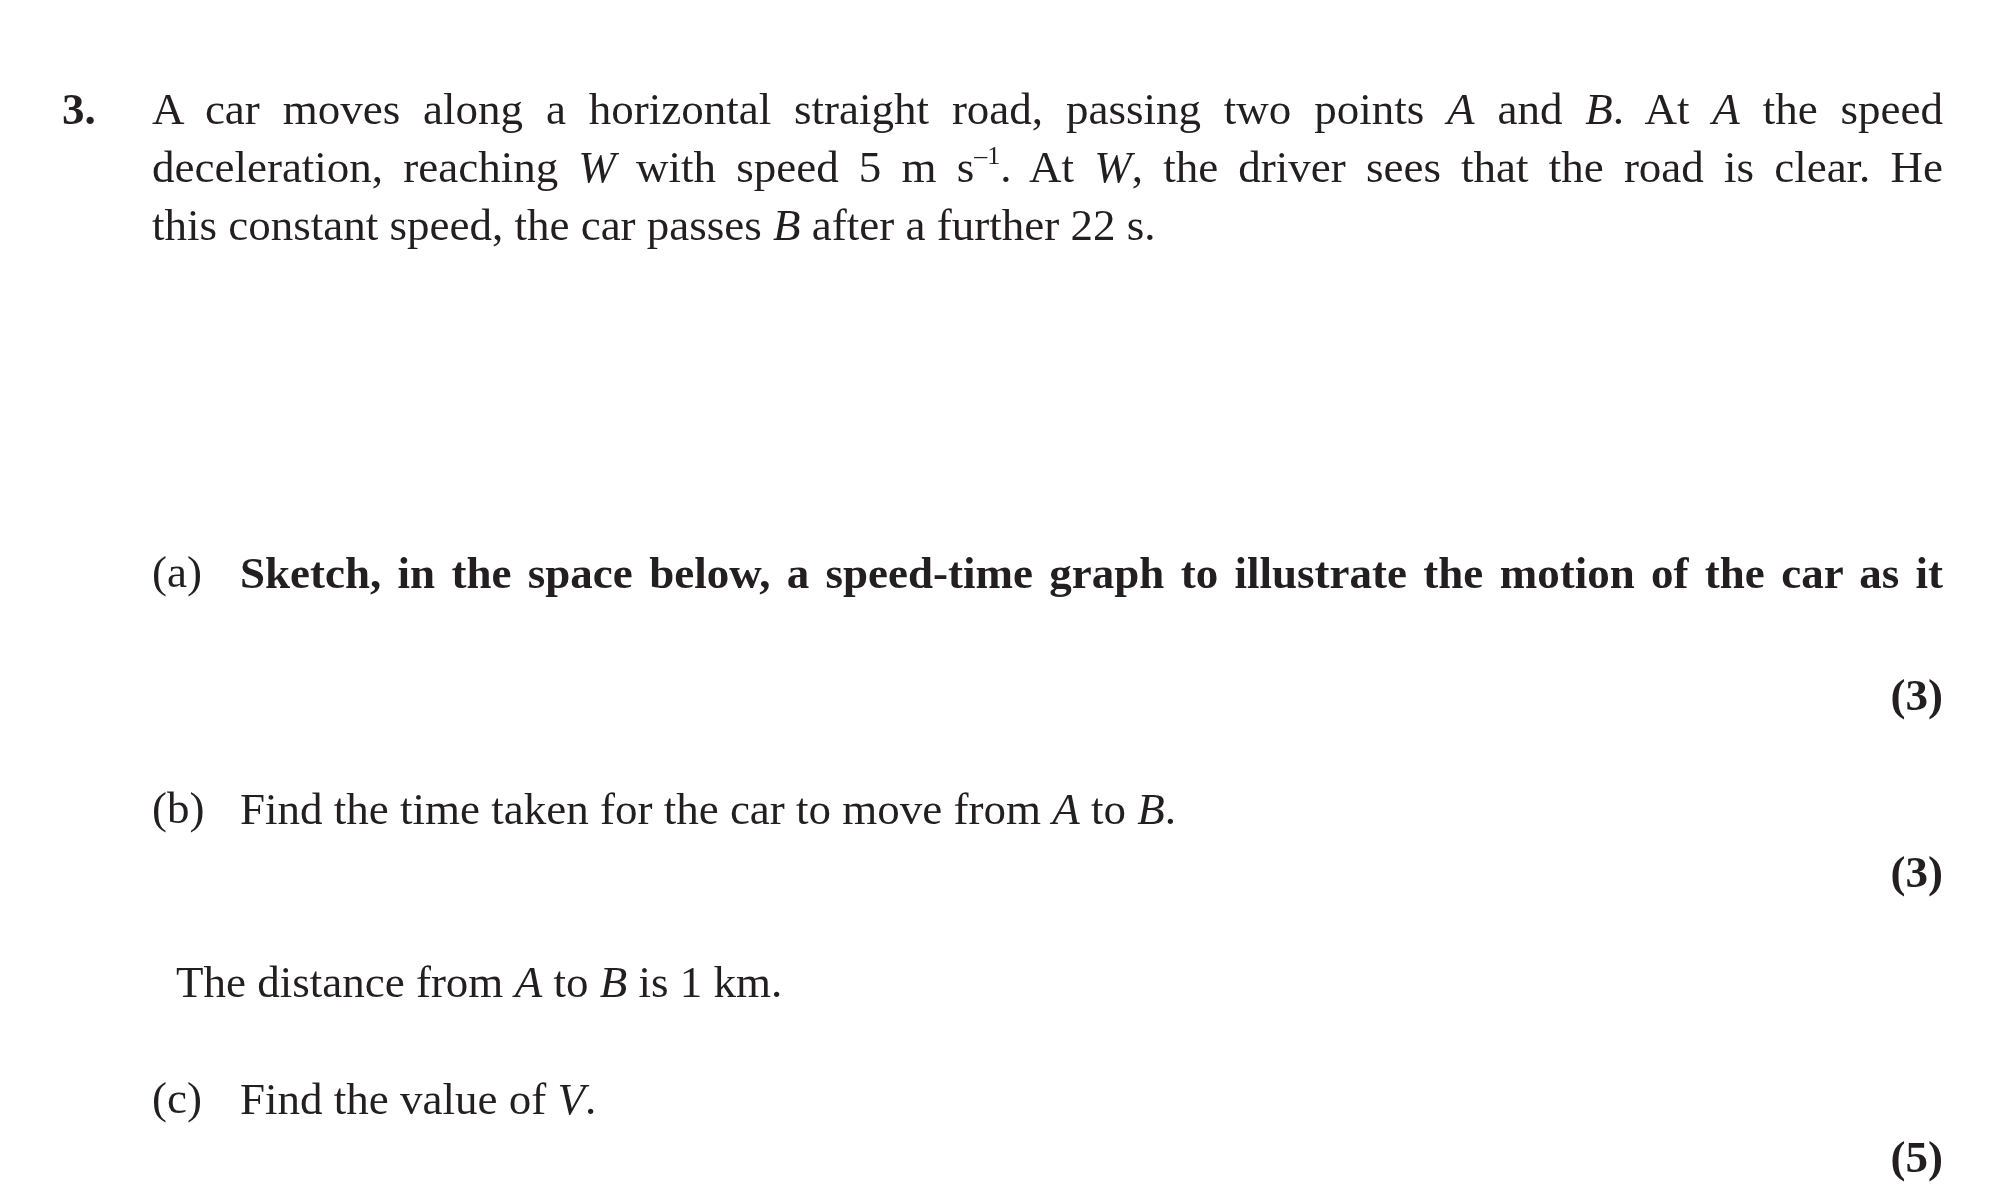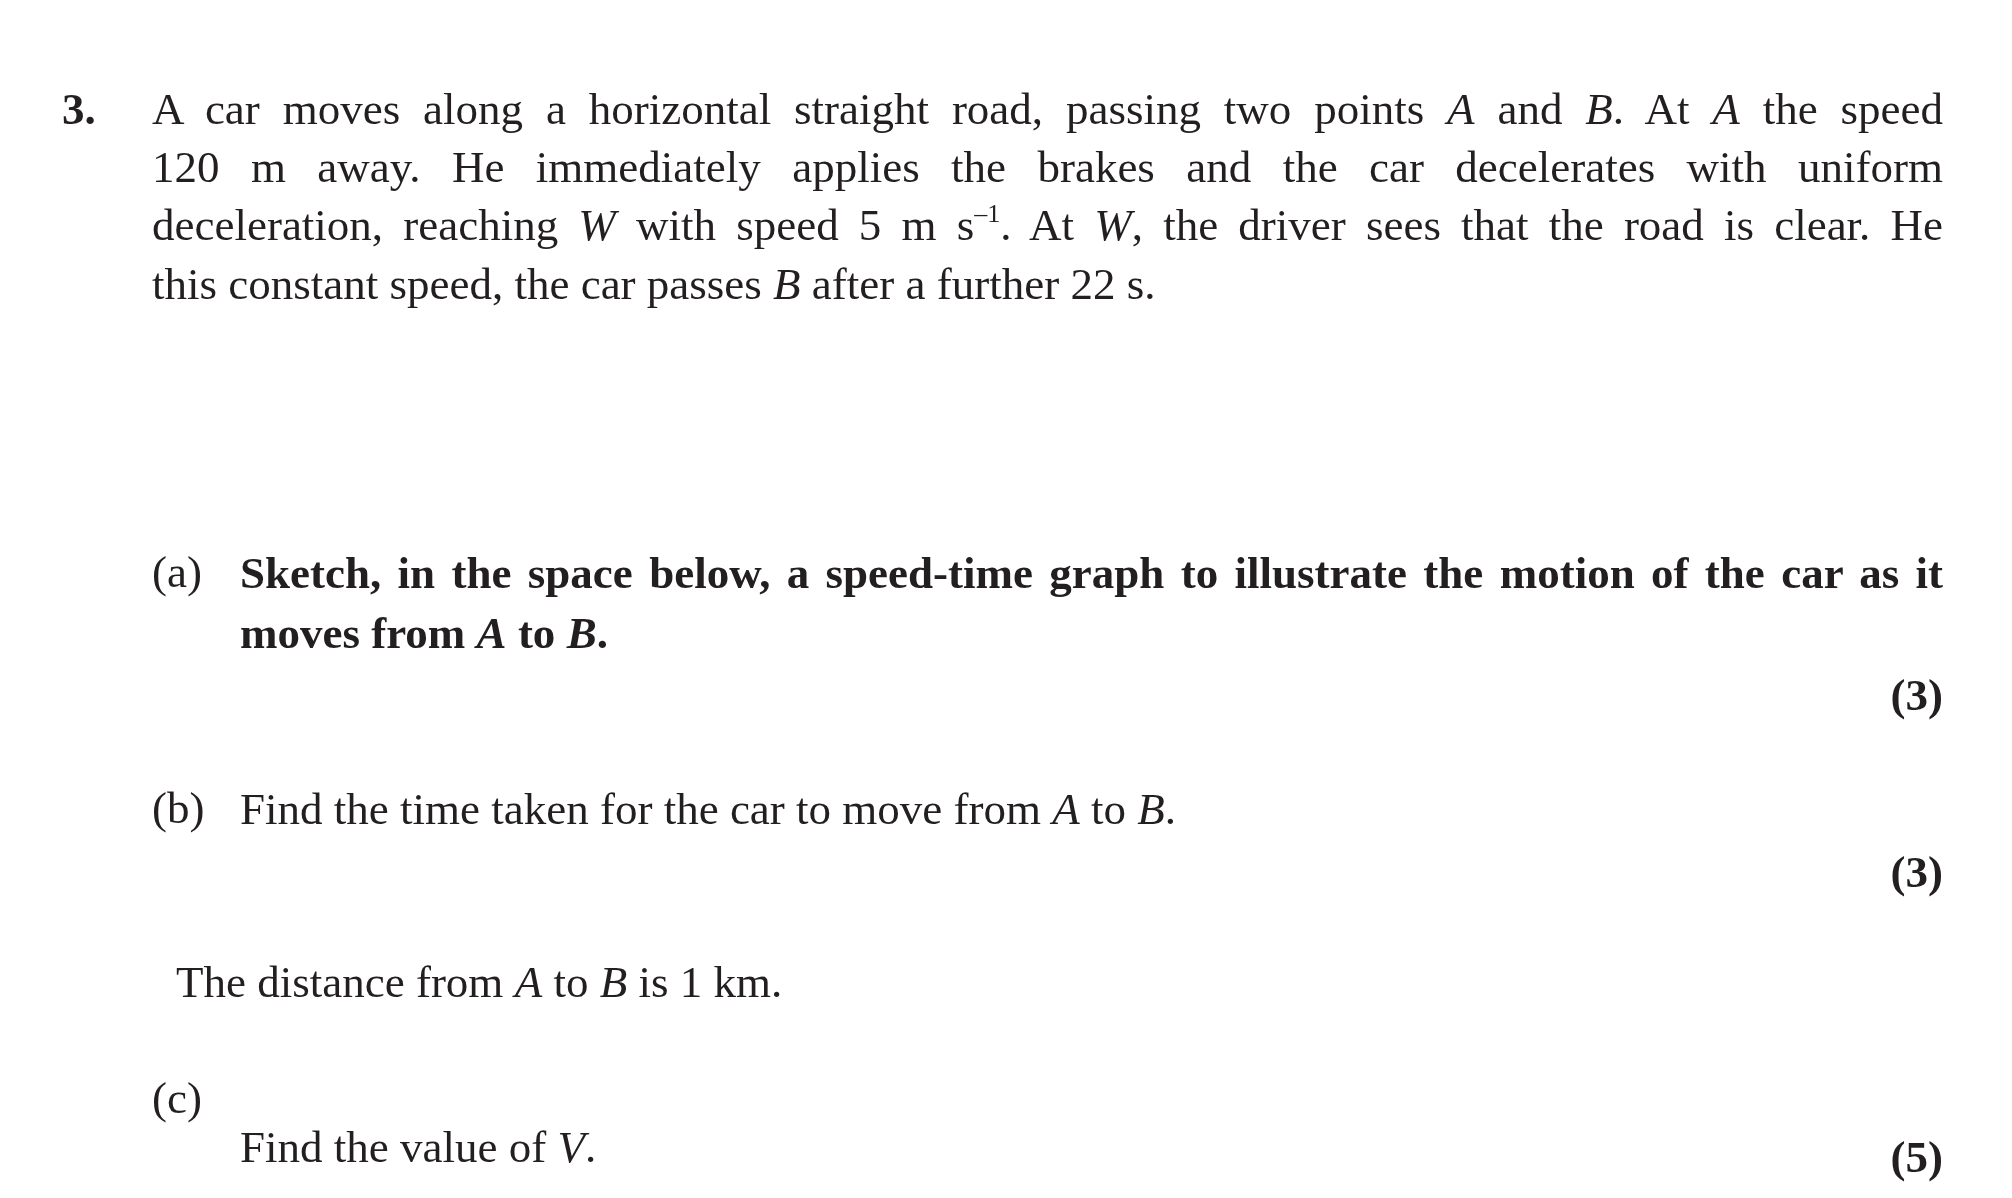--- a/index.html
+++ b/index.html
@@ -67,37 +67,35 @@
       margin-left: 17px;
     }
   </style>
 </head>
 <body>
 
 <div class="abs qnum">3.</div>
 
 <div class="abs stem">
   <span class="line">A car moves along a horizontal straight road, passing two points <i>A</i> and <i>B</i>.  At <i>A</i> the speed</span>
-  <span class="line">120 m away.  He immediately applies the brakes and the car decelerates with uniform</span>
   <span class="line">deceleration, reaching <i>W</i> with speed 5 m s<sup>–1</sup>.  At <i>W</i>, the driver sees that the road is clear. He</span>
   <span class="line last">this constant speed, the car passes <i>B</i> after a further 22 s.</span>
 </div>
 
 <div class="abs part-label" style="top:543px;">(a)</div>
 <div class="abs part-text" style="top:543px;font-weight:bold;">
   <span class="line" style="height:60px;">Sketch, in the space below, a speed-time graph to illustrate the motion of the car as it</span>
-  <span class="line last" style="height:60px;">moves from <i>A</i> to <i>B</i>.</span>
 </div>
 <div class="abs marks" style="top:666px;">(3)</div>
 
 <div class="abs part-label" style="top:779px;">(b)</div>
 <div class="abs part-text" style="top:779px;">
   <span class="line last">Find the time taken for the car to move from <i>A</i> to <i>B</i>.</span>
 </div>
 <div class="abs marks" style="top:843px;">(3)</div>
 
 <div class="abs plain" style="top:953px;">The distance from <i>A</i> to <i>B</i> is 1 km.</div>
 
 <div class="abs part-label" style="top:1069px;">(c)</div>
-<div class="abs part-text" style="top:1069px;margin-top:48px;">
+<div class="abs part-text" style="top:1069px;">
   <span class="line last">Find the value of <i>V</i>.</span>
 </div>
 <div class="abs marks" style="top:1128px;">(5)</div>
 
 </body></html>

